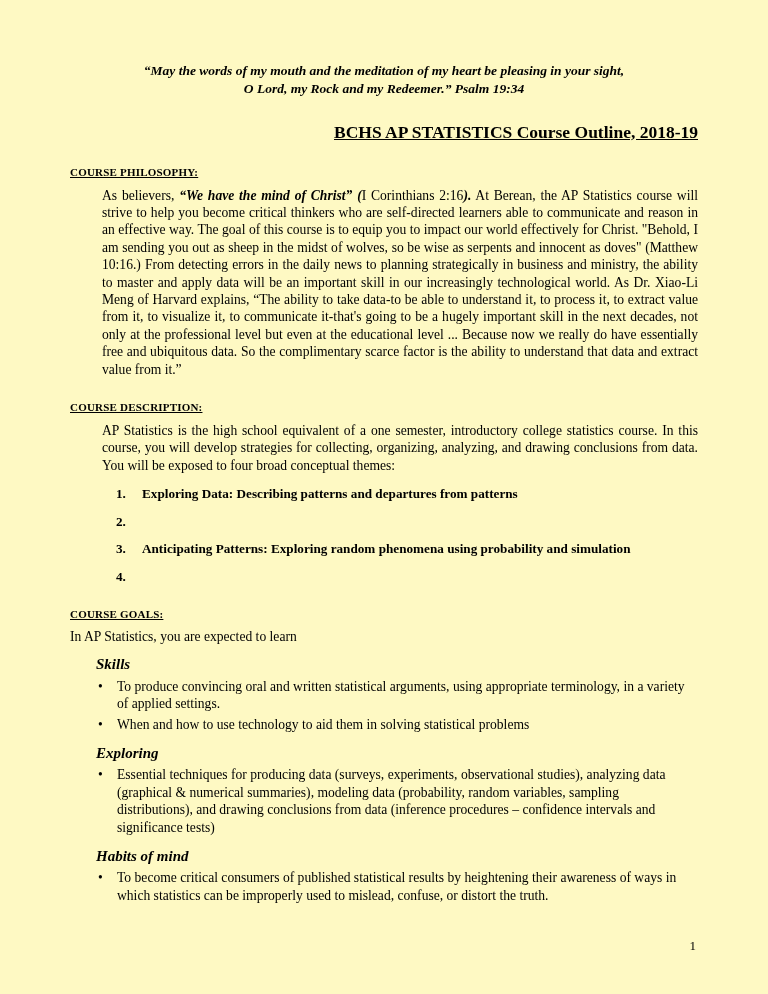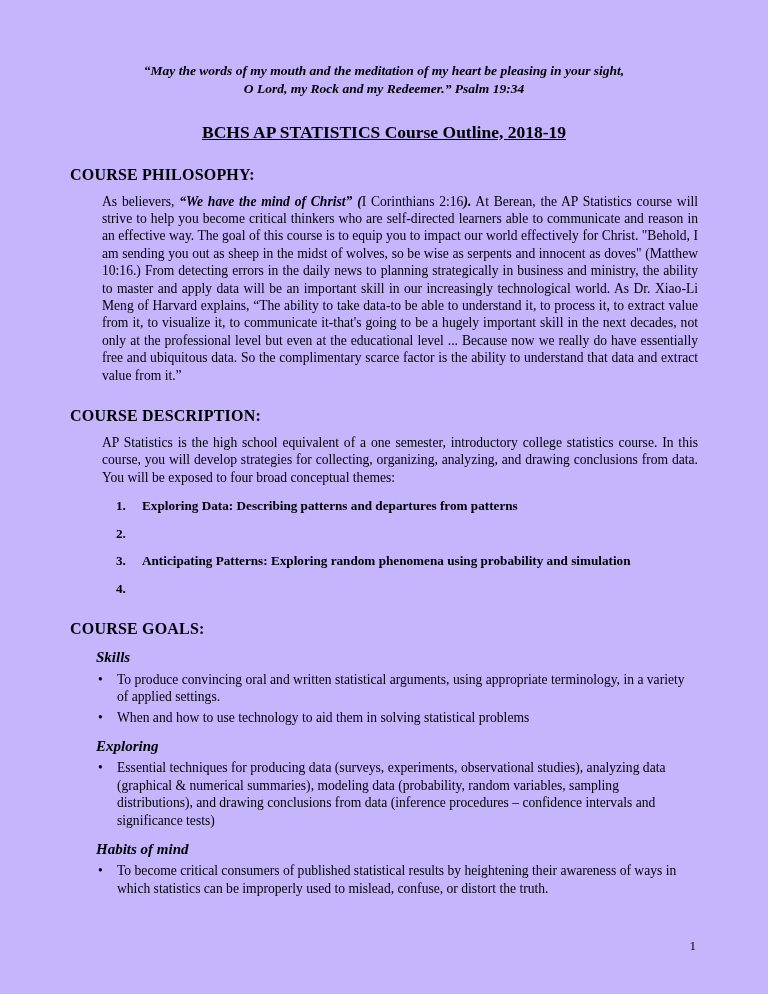--- a/index.html
+++ b/index.html
@@ -6,42 +6,43 @@
   html, body { background: #ffffff; }
   body {
     width: 768px; height: 994px;
     font-family: "Liberation Serif", serif;
     color: #000;
   }
   .page {
     position: relative;
     width: 768px; height: 994px;
     padding: 62px 70px 40px 70px;
-    background: #c4b5fd;
+    background: #fef9c3;
     overflow: hidden;
   }
   .epigraph {
     text-align: center;
     font-weight: bold;
     font-style: italic;
     font-size: 13.5px;
     line-height: 1.32;
   }
   .doc-title {
-    text-align: center;
+    text-align: right;
     font-size: 17.5px;
     font-weight: bold;
     margin-top: 24px;
   }
   .doc-title .title-text { text-decoration: underline; }
   .section-heading {
-    font-size: 16px;
+    font-size: 11px;
     font-weight: bold;
     margin-top: 23px;
     letter-spacing: 0.2px;
+    text-decoration: underline;
   }
   .body-par {
     font-size: 13.6px;
     line-height: 1.28;
     text-align: justify;
     margin-top: 9px;
     margin-left: 32px;
   }
   .bi { font-weight: bold; font-style: italic; }
   .themes {
@@ -123,20 +124,21 @@
     <li>
         <span class="num">3.</span>
         <span>Anticipating Patterns: Exploring random phenomena using probability and simulation</span>
       </li>
     <li>
         <span class="num">4.</span>
       </li>
   </ol>
 
   <h2 class="section-heading">COURSE GOALS:</h2>
+  <p class="goals-intro">In AP Statistics, you are expected to learn</p>
 
   <h3 class="sub-head">Skills</h3>
   <ul class="bullets">
     <li>To produce convincing oral and written statistical arguments, using appropriate terminology, in a variety of applied settings.</li>
     <li>When and how to use technology to aid them in solving statistical problems</li>
   </ul>
 
   <h3 class="sub-head">Exploring</h3>
   <ul class="bullets">
     <li>Essential techniques for producing data (surveys, experiments, observational studies), analyzing data (graphical &amp; numerical summaries), modeling data (probability, random variables, sampling distributions), and drawing conclusions from data (inference procedures – confidence intervals and significance tests)</li>

